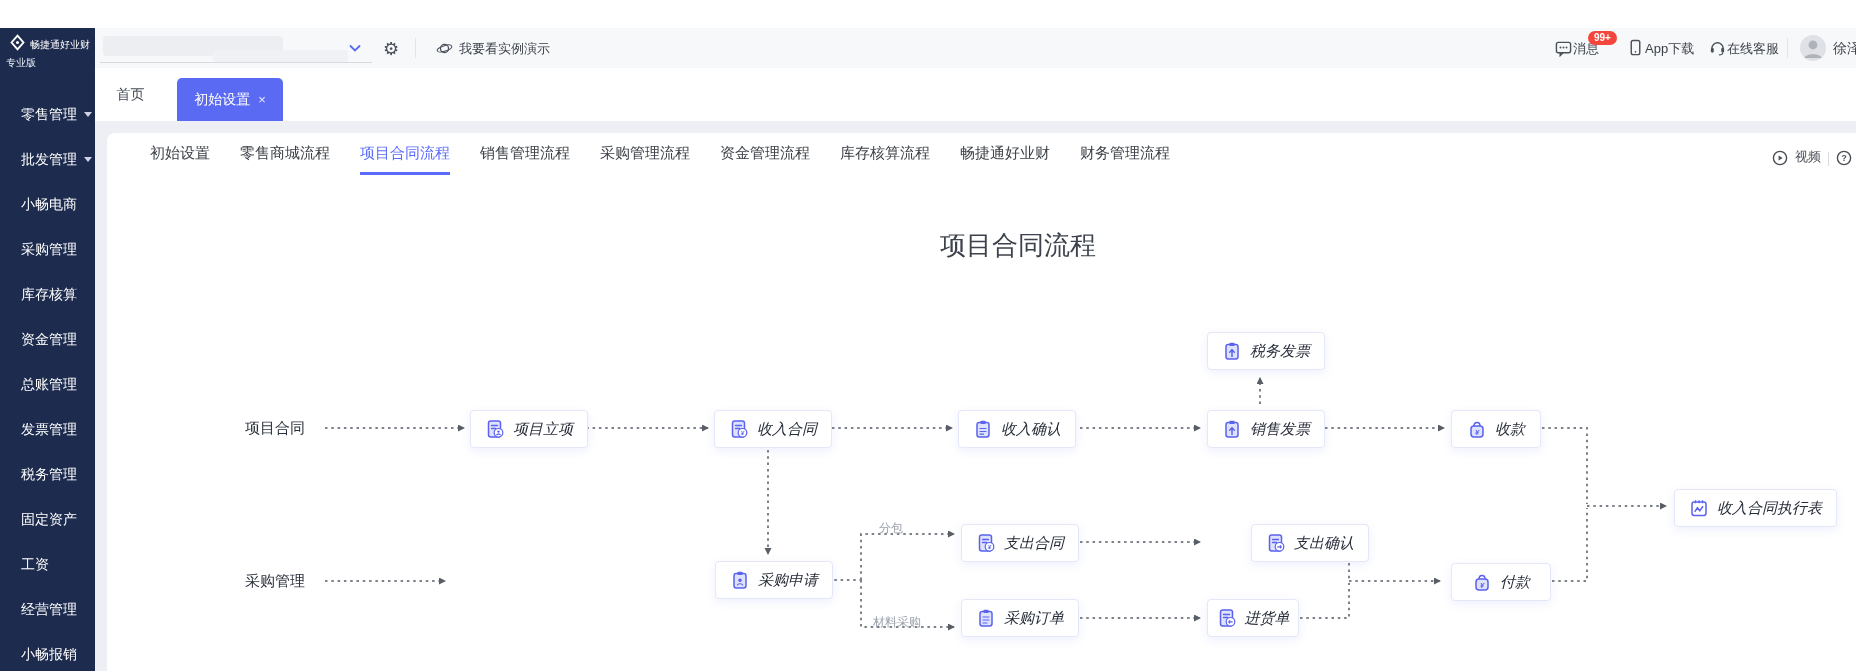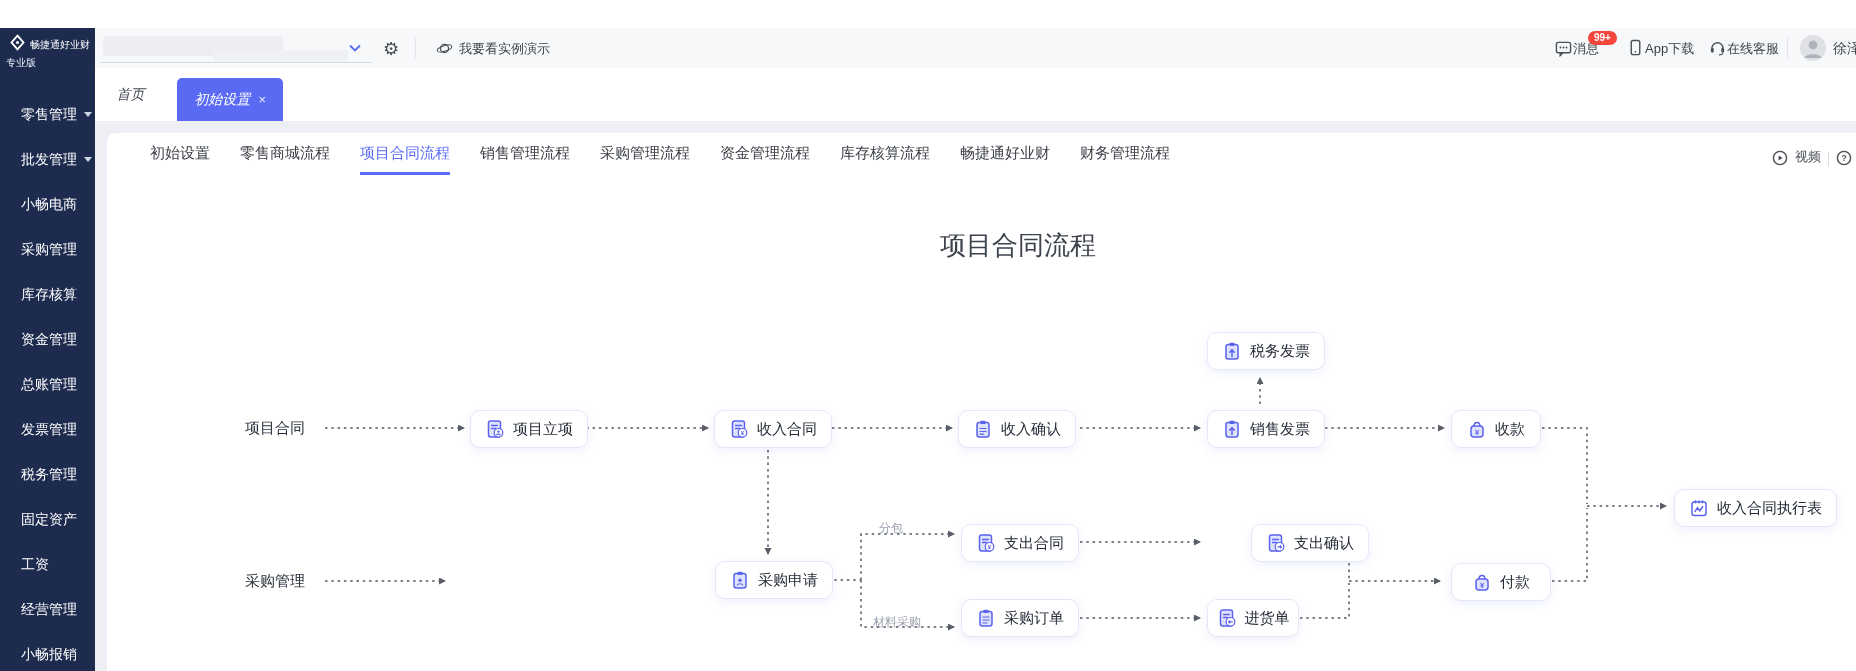--- a/index.html
+++ b/index.html
@@ -19,37 +19,37 @@
   .smudge2{position:absolute;left:118px;top:22px;width:135px;height:12px;background:#f0f1f5;border-radius:3px;}
   .search-underline{position:absolute;left:5px;top:34px;width:272px;height:1px;background:#d8dbe1;}
   .hicon{position:absolute;display:flex;align-items:center;justify-content:center;}
   .htext{position:absolute;top:12px;font-size:13px;color:#3a3f48;white-space:nowrap;cursor:pointer;}
   .hdivider{position:absolute;top:10px;width:1px;height:20px;background:#e2e4e9;}
   .badge{position:absolute;left:1493px;top:3px;background:#f5463d;color:#fff;font-size:10px;line-height:14px;padding:0 6px;border-radius:8px;font-weight:bold;}
   .avatar{position:absolute;left:1705px;top:7px;width:26px;height:26px;border-radius:50%;background:#dfe1e6;overflow:hidden;}
   .uname{position:absolute;left:1738px;top:12px;font-size:14px;color:#3a3f48;white-space:nowrap;}
   
   .tabstrip{position:absolute;left:95px;top:68px;width:1761px;height:53px;background:#ffffff;}
-  .wtab{position:absolute;top:0;height:53px;display:flex;align-items:center;justify-content:center;font-size:14px;color:#454a54;cursor:pointer;font-style:italic;}
+  .wtab{position:absolute;top:0;height:53px;display:flex;align-items:center;justify-content:center;font-size:14px;color:#454a54;cursor:pointer;}
   .wtab.active{top:10px;height:43px;background:#5a6af2;color:#fff;border-radius:5px 5px 0 0;}
   .wtab .close{margin-left:8px;font-size:13px;color:#e8eaff;cursor:pointer;}
   
   .content-bg{position:absolute;left:95px;top:121px;width:1761px;height:550px;background:#edeff4;}
   .panel{position:absolute;left:107px;top:133px;width:1749px;height:538px;background:#fff;border-top-left-radius:8px;}
   .subtabs{position:absolute;left:43px;top:0;height:42px;display:flex;gap:30px;}
   .subtab{height:42px;line-height:40px;font-size:15px;color:#3c4047;cursor:pointer;white-space:nowrap;border-bottom:3px solid transparent;box-sizing:border-box;}
   .subtab.active{color:#5b6cfa;border-bottom-color:#5b6cfa;}
   .helpbar{position:absolute;left:1665px;top:9px;height:24px;display:flex;align-items:flex-end;gap:7px;font-size:13px;color:#4a4f57;white-space:nowrap;}
   .helpbar .vdiv{width:1px;height:14px;background:#d9dbe0;}
   .flow-title{position:absolute;left:833px;top:95px;font-size:26px;color:#3d434c;font-weight:500;}
   
   #edge-layer{position:absolute;left:0;top:0;pointer-events:none;}
-  .fnode{position:absolute;height:38px;background:#fff;border:1px solid #e4e7f7;border-radius:10px;
+  .fnode{position:absolute;height:38px;background:#fff;border:1px solid #e4e7f7;border-radius:4px;
          box-shadow:0 3px 10px rgba(93,103,241,.10);display:flex;align-items:center;gap:8px;
-         padding:0 14px;font-size:15px;font-weight:500;color:#262c38;box-sizing:border-box;cursor:pointer;white-space:nowrap;z-index:3;}
+         padding:0 14px;font-size:15px;font-weight:500;color:#262c38;box-sizing:border-box;cursor:pointer;white-space:nowrap;z-index:3;font-style:italic;}
   .rowlabel{position:absolute;font-size:15px;color:#2b313c;white-space:nowrap;z-index:2;}
   .branchlabel{position:absolute;font-size:12px;color:#9aa0ac;white-space:nowrap;z-index:2;}
 </style>
 </head>
 <body>
 
 <div class="page">
 
   <div class="sidebar">
     <div class="logo-row">

